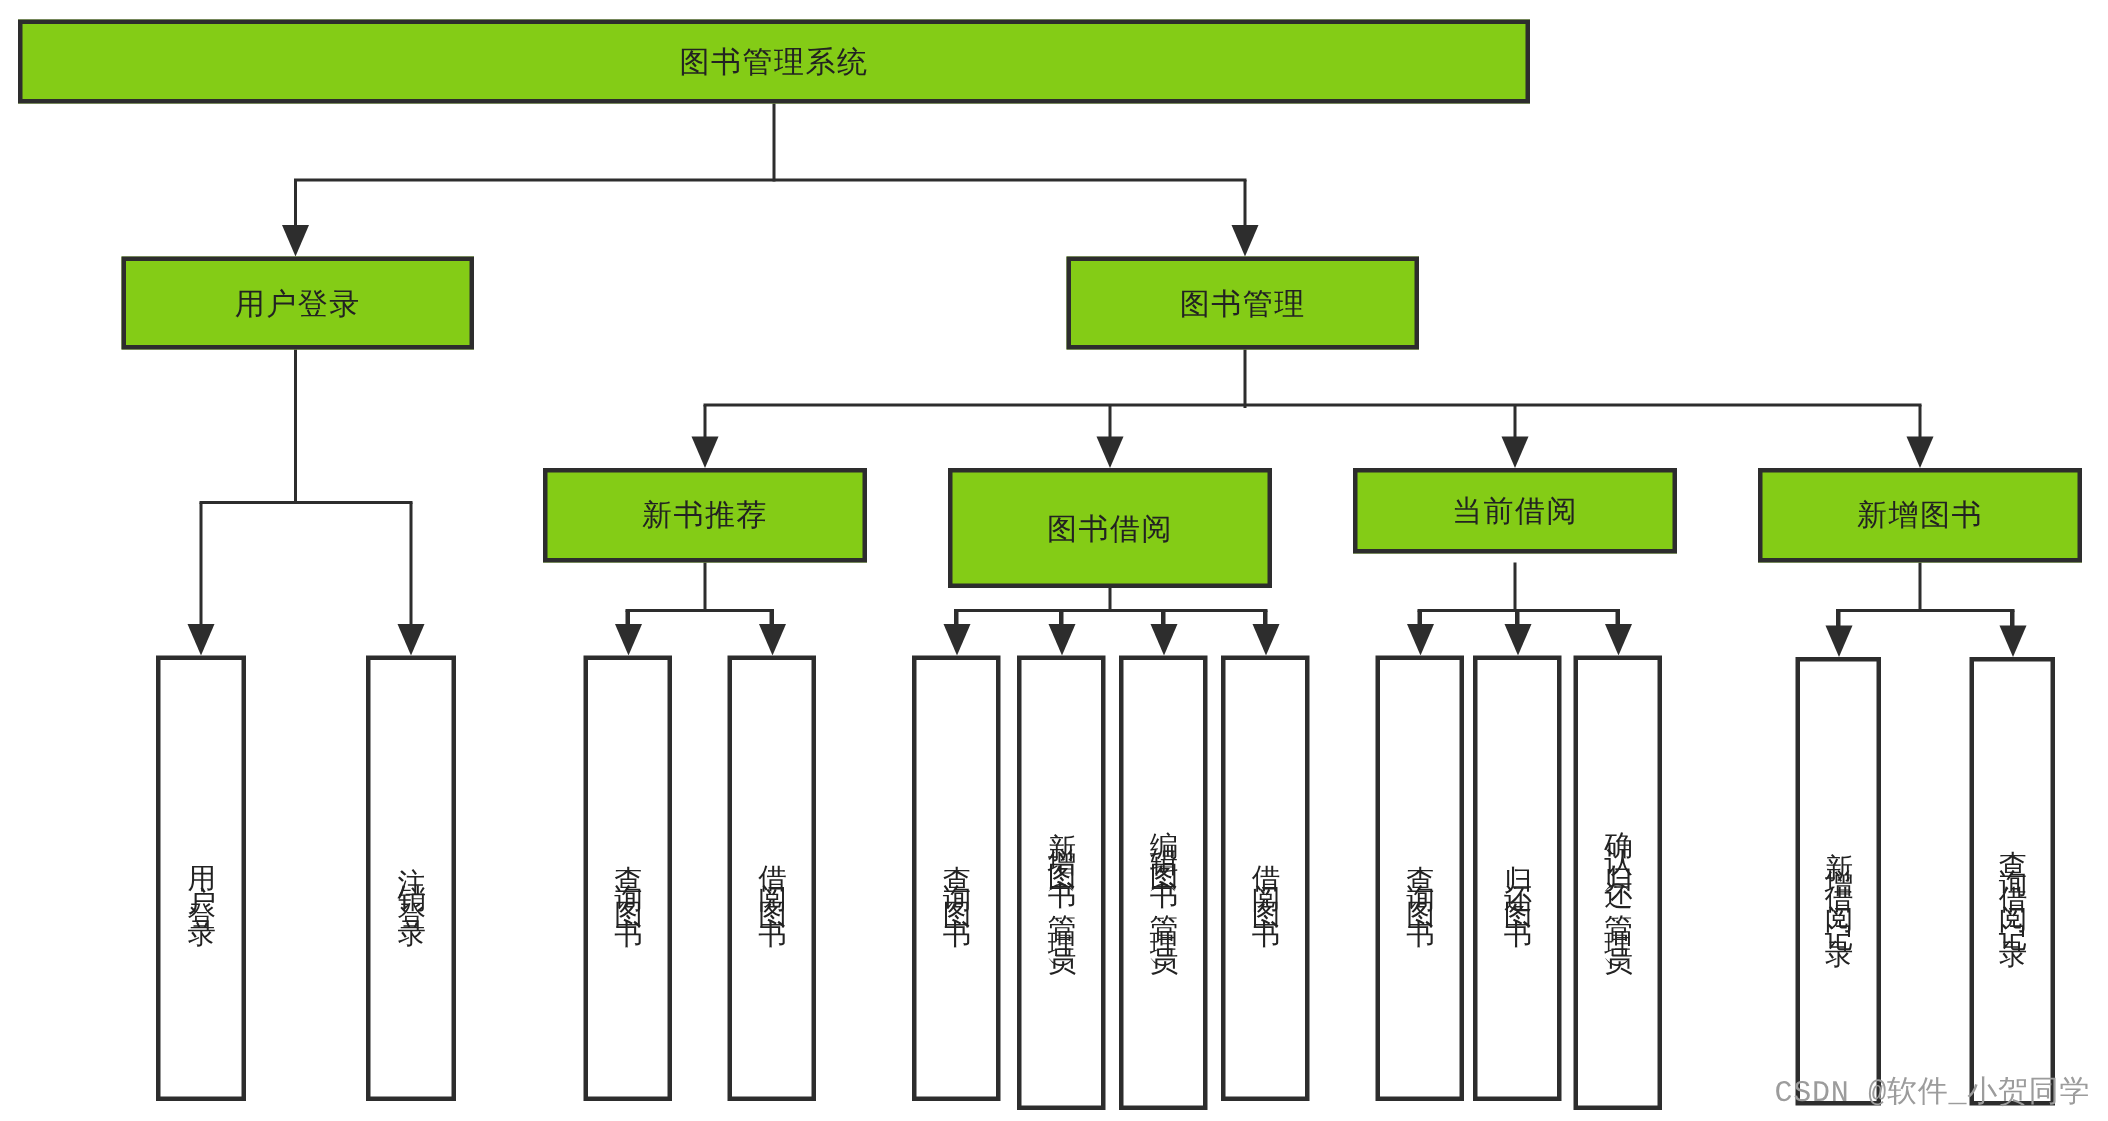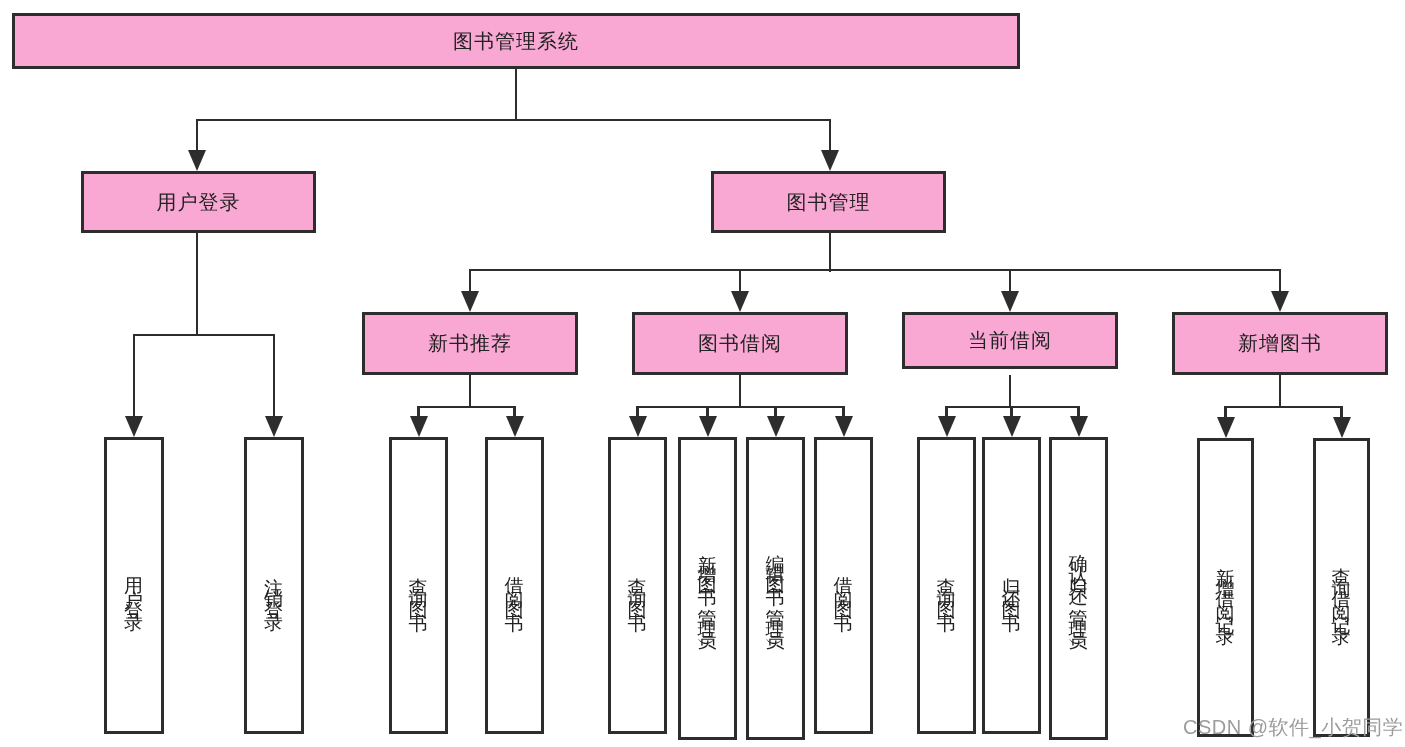--- a/index.html
+++ b/index.html
@@ -13,21 +13,21 @@
     height: 747px;
     background: #ffffff;
     font-family: "Liberation Sans", "DejaVu Sans", sans-serif;
     color: #222222;
     overflow: hidden;
   }
   .box {
     position: absolute;
     box-sizing: border-box;
     border: 3px solid #2d2d2d;
-    background: #f9a8d4;
+    background: #84cc16;
     display: flex;
     align-items: center;
     justify-content: center;
     font-size: 20px;
     letter-spacing: 1px;
     color: #222222;
     z-index: 2;
   }
   .vbox {
     position: absolute;
@@ -67,20 +67,21 @@
   }
   #watermark {
     position: absolute;
     left: 1183px;
     top: 714px;
     font-size: 20px;
     color: #9c9c9c;
     letter-spacing: 0.5px;
     white-space: nowrap;
     z-index: 3;
+    font-family: Liberation Mono, monospace;
   }
 </style>
 </head>
 <body>
 
 <div id="canvas">
 
   <div class="box" style="left:12px; top:13px; width:1008px; height:56px;">
     <span>图书管理系统</span>
   </div>
@@ -88,21 +89,21 @@
   <div class="box" style="left:81px; top:171px; width:235px; height:62px;">
     <span>用户登录</span>
   </div>
   <div class="box" style="left:362px; top:312px; width:216px; height:63px;">
     <span>新书推荐</span>
   </div>
 
   <div class="box" style="left:711px; top:171px; width:235px; height:62px;">
     <span>图书管理</span>
   </div>
-  <div class="box" style="left:632px; top:312px; width:216px; height:63px;">
+  <div class="box" style="left:632px; top:312px; width:216px; height:80px;">
     <span>图书借阅</span>
   </div>
   <div class="box" style="left:902px; top:312px; width:216px; height:57px;">
     <span>当前借阅</span>
   </div>
   <div class="box" style="left:1172px; top:312px; width:216px; height:63px;">
     <span>新增图书</span>
   </div>
 
   <div class="vbox" style="left:104px; top:437px; width:60px; height:297px;">

